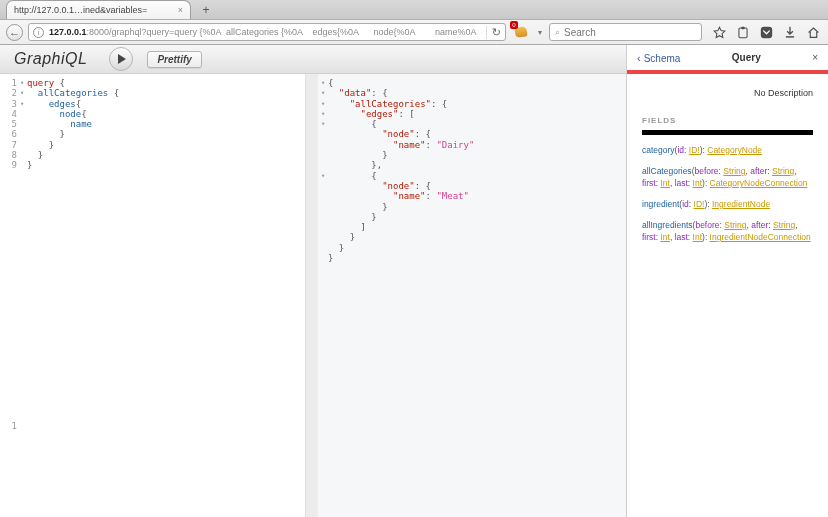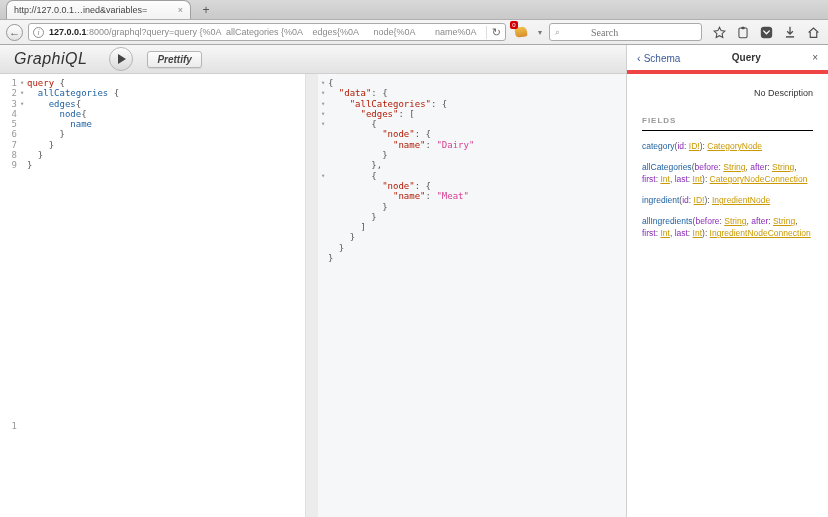--- a/index.html
+++ b/index.html
@@ -35,21 +35,21 @@
     background:linear-gradient(#f0c14b,#d78f2e); border-radius:2px 5px 2px 4px;
     transform:rotate(-8deg); }
   .ext-badge { position:absolute; left:-1px; top:-2px; min-width:8px; height:8px;
     background:#d40000; color:#fff; font-size:6px; line-height:8px; text-align:center;
     border-radius:2px; padding:0 1px; }
   .caret-btn { color:#777; font-size:8px; flex:none; padding:0 2px; }
   .search-bar { width:153px; height:18px; background:#fff; border:1px solid #ababab;
     border-radius:3px; display:flex; align-items:center; padding:0 5px; flex:none; }
   .search-glyph { color:#999; font-size:9px; margin-right:4px; }
   .search-input { border:none; outline:none; flex:1; width:60px; font-size:10px;
-    font-family:Liberation Serif, serif; background:transparent; color:#333;margin-left:27px; }
+    font-family:Liberation Sans, sans-serif; background:transparent; color:#333; }
   .nav-icons { display:flex; align-items:center; gap:11px; margin-left:6px; }
   .nav-ic { color:#4d4d4d; font-size:12px; line-height:12px; }
   .nav-ic svg { display:block; }
 
   
   .app { display:flex; height:472px; }
   .left-col { width:626px; display:flex; flex-direction:column; }
 
   .gql-toolbar { height:29px; background:linear-gradient(#f7f7f7,#e2e2e2);
     border-bottom:1px solid #d0d0d0; display:flex; align-items:center; padding:0 14px; flex:none;font-style:italic; }
@@ -92,21 +92,21 @@
     display:flex; flex-direction:column; }
   .doc-header { height:29px; border-bottom:4px solid #ef4444; display:flex;
     align-items:center; padding:0 10px; flex:none; }
   .doc-back { color:#3B5998; font-size:10px; flex:none; }
   .doc-back .chev { font-size:11px; margin-right:3px; }
   .doc-title { flex:1; text-align:center; font-size:10px; font-weight:bold; color:#333; }
   .doc-close { color:#555; font-size:10px; flex:none; }
   .doc-body { padding:14px 15px; overflow:hidden; }
   .doc-desc { font-size:9px; color:#333; margin-bottom:18px;text-align:right; }
   .doc-cat { font-size:8px; font-weight:bold; letter-spacing:1px; color:#999;
-    border-bottom:1px solid #000000; padding-bottom:5px; margin-bottom:9px; }
+    border-bottom:5px solid #000000; padding-bottom:5px; margin-bottom:9px; }
   .doc-field { font-size:8.5px; line-height:12px; margin-bottom:9px; word-wrap:break-word; }
   .tk-f { color:#1F61A0; }
   .tk-a { color:#8B2BB9; }
   .tk-t { color:#CA9800;text-decoration:underline; }
   .tk-dp{ color:#555; }
 </style>
 </head>
 <body>
 
 <div class="tab-bar">

